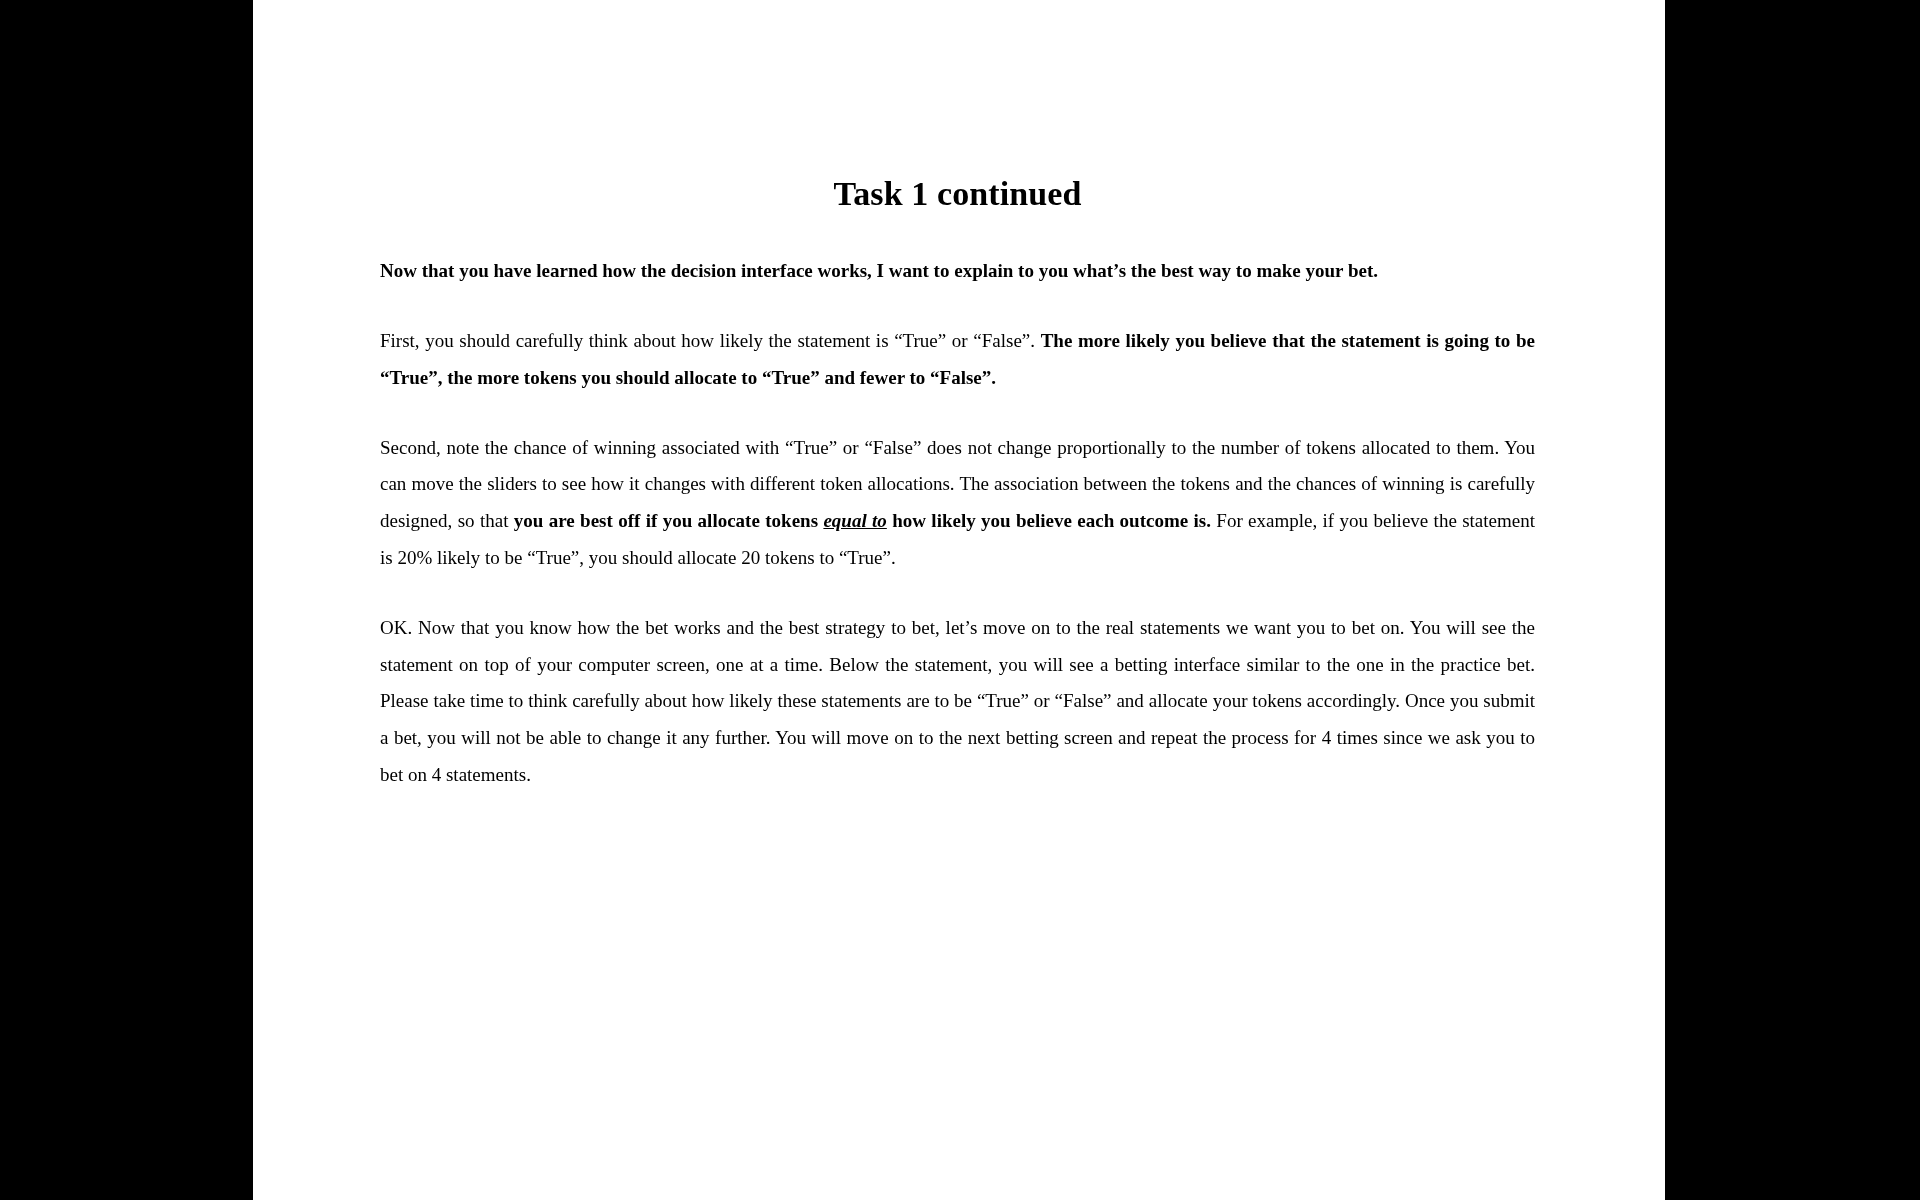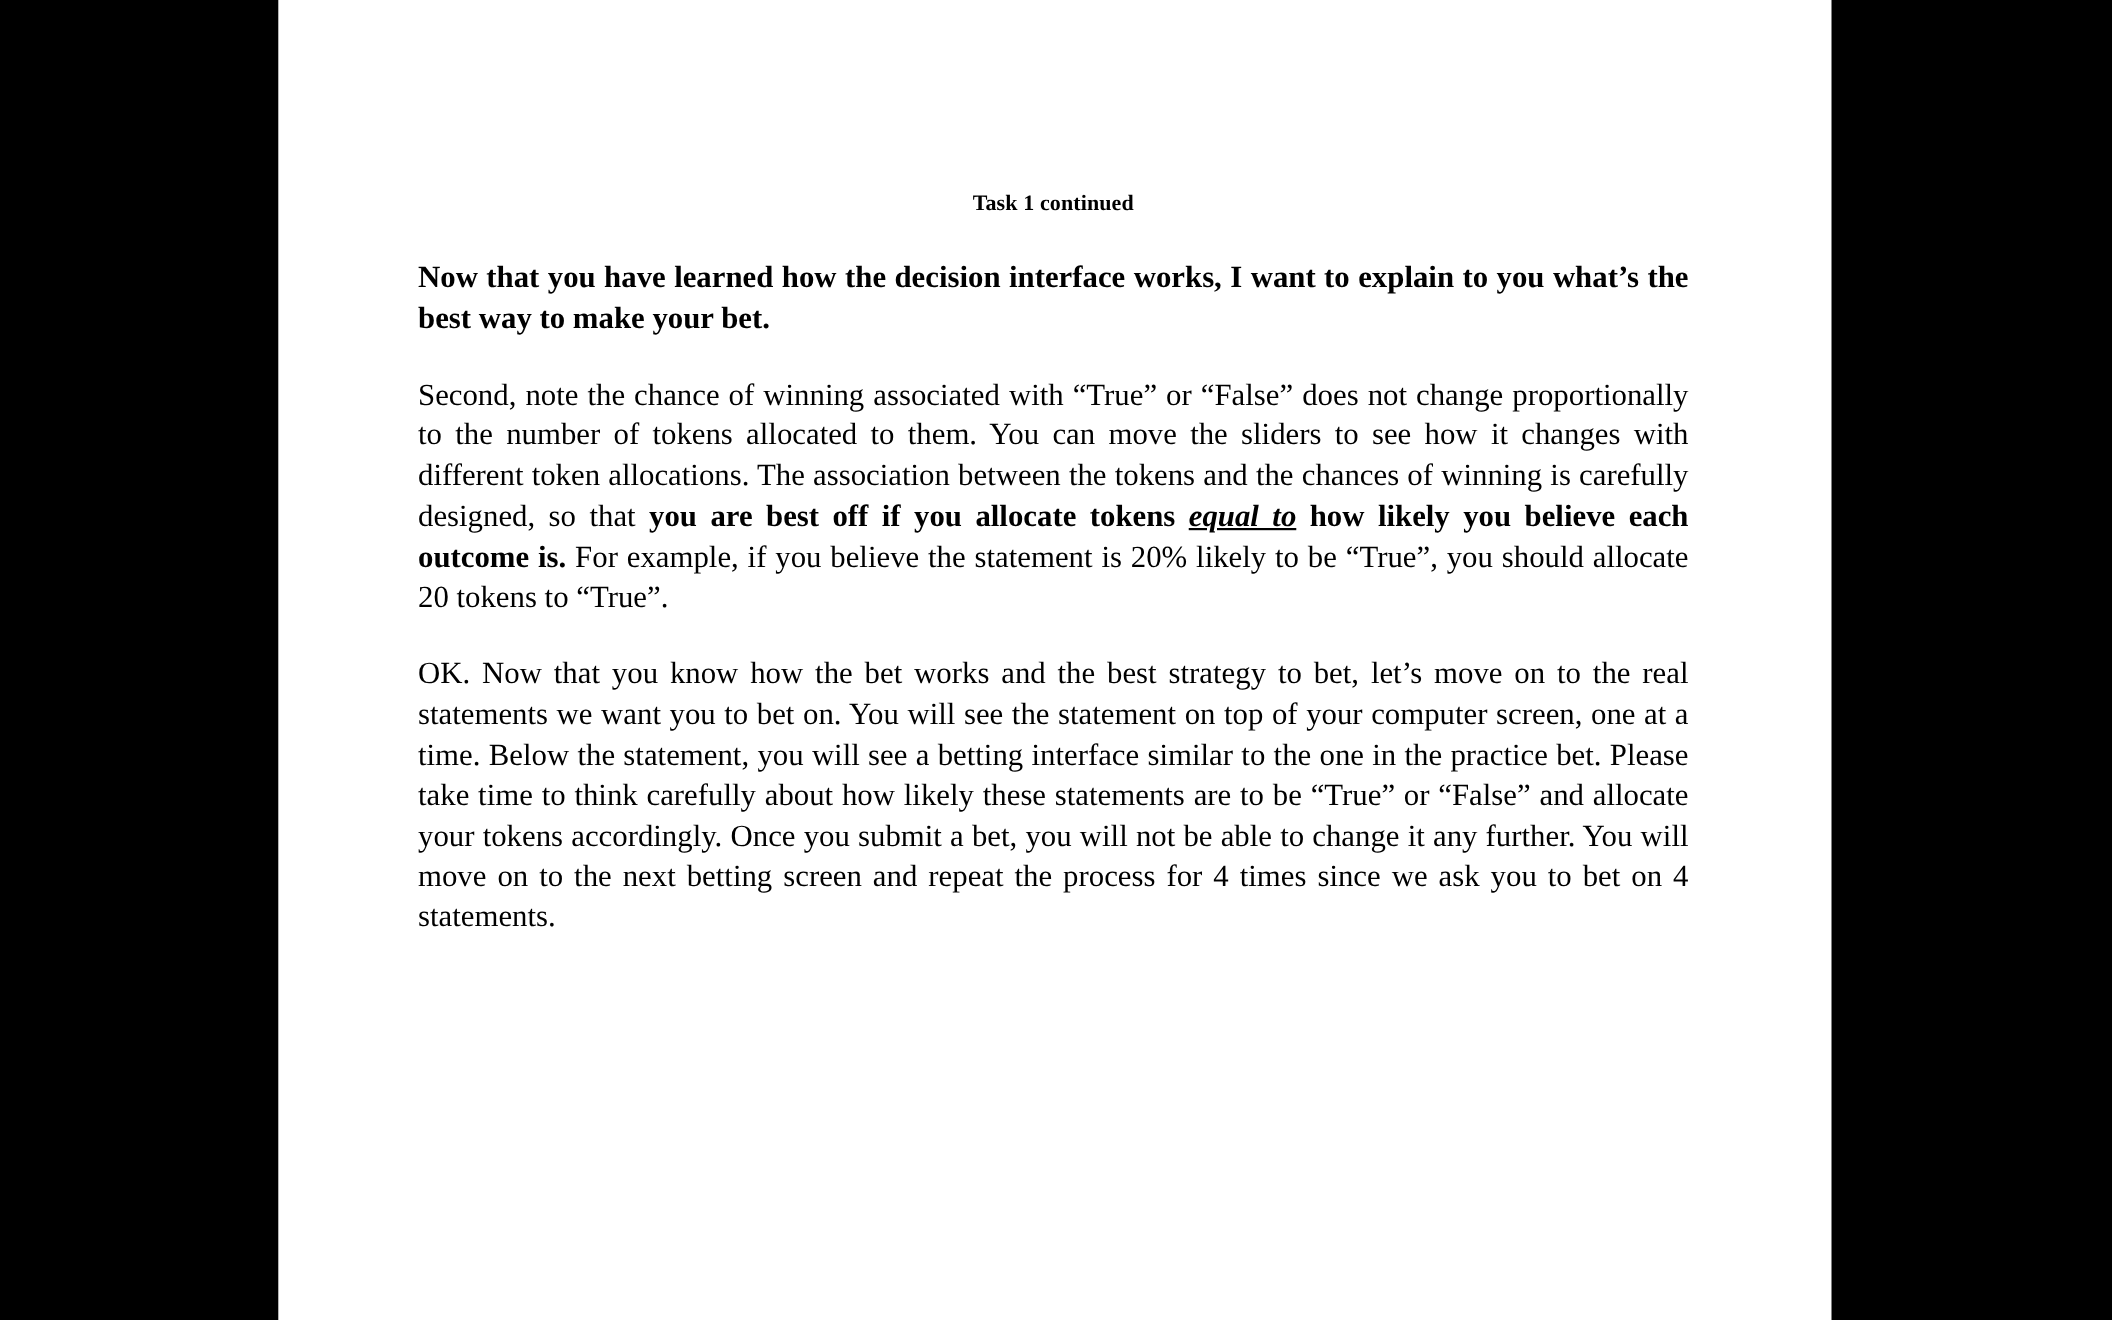--- a/index.html
+++ b/index.html
@@ -30,31 +30,31 @@
   }
   .page-body {
     position: absolute;
     left: 127px;
     top: 0;
     width: 1155px;
   }
   .doc-heading {
     text-align: center;
     font-weight: bold;
-    font-size: 20px;
+    font-size: 34px;
     line-height: 1.30;
     margin: 0;
     padding-top: 172px;
     color: #000000;
     letter-spacing: 0.1px;
   }
   .para {
     margin: 0;
     color: #000000;
-    font-size: 28px;
+    font-size: 19px;
     line-height: 36.8px;
     text-align: justify;
     text-justify: inter-word;
     -webkit-hyphens: none;
     hyphens: none;
   }
   .para.first-after-heading {
     margin-top: 37px;
   }
   .para + .para {
@@ -72,20 +72,21 @@
 <body>
 
 <div class="screen">
   <div class="page">
     <div class="page-body">
 
       <h1 class="doc-heading">Task 1 continued</h1>
 
       <p class="para bold-all first-after-heading">Now that you have learned how the decision interface works, I want to explain to you what’s the best way to make your bet.</p>
 
+      <p class="para"><span>First, you should carefully think about how likely the statement is “True” or “False”. </span><span class="b">The more likely you believe that the statement is going to be “True”, the more tokens you should allocate to “True” and fewer to “False”.</span></p>
 
       <p class="para"><span>Second, note the chance of winning associated with “True” or “False” does not change proportionally to the number of tokens allocated to them. You can move the sliders to see how it changes with different token allocations. The association between the tokens and the chances of winning is carefully designed, so that </span><span class="b">you are best off if you allocate tokens </span><span class="b u">equal to</span><span class="b"> how likely you believe each outcome is.</span><span> For example, if you believe the statement is 20% likely to be “True”, you should allocate 20 tokens to “True”.</span></p>
 
       <p class="para">OK. Now that you know how the bet works and the best strategy to bet, let’s move on to the real statements we want you to bet on. You will see the statement on top of your computer screen, one at a time. Below the statement, you will see a betting interface similar to the one in the practice bet. Please take time to think carefully about how likely these statements are to be “True” or “False” and allocate your tokens accordingly. Once you submit a bet, you will not be able to change it any further. You will move on to the next betting screen and repeat the process for 4 times since we ask you to bet on 4 statements.</p>
 
     </div>
   </div>
 </div>
 
 </body></html>

